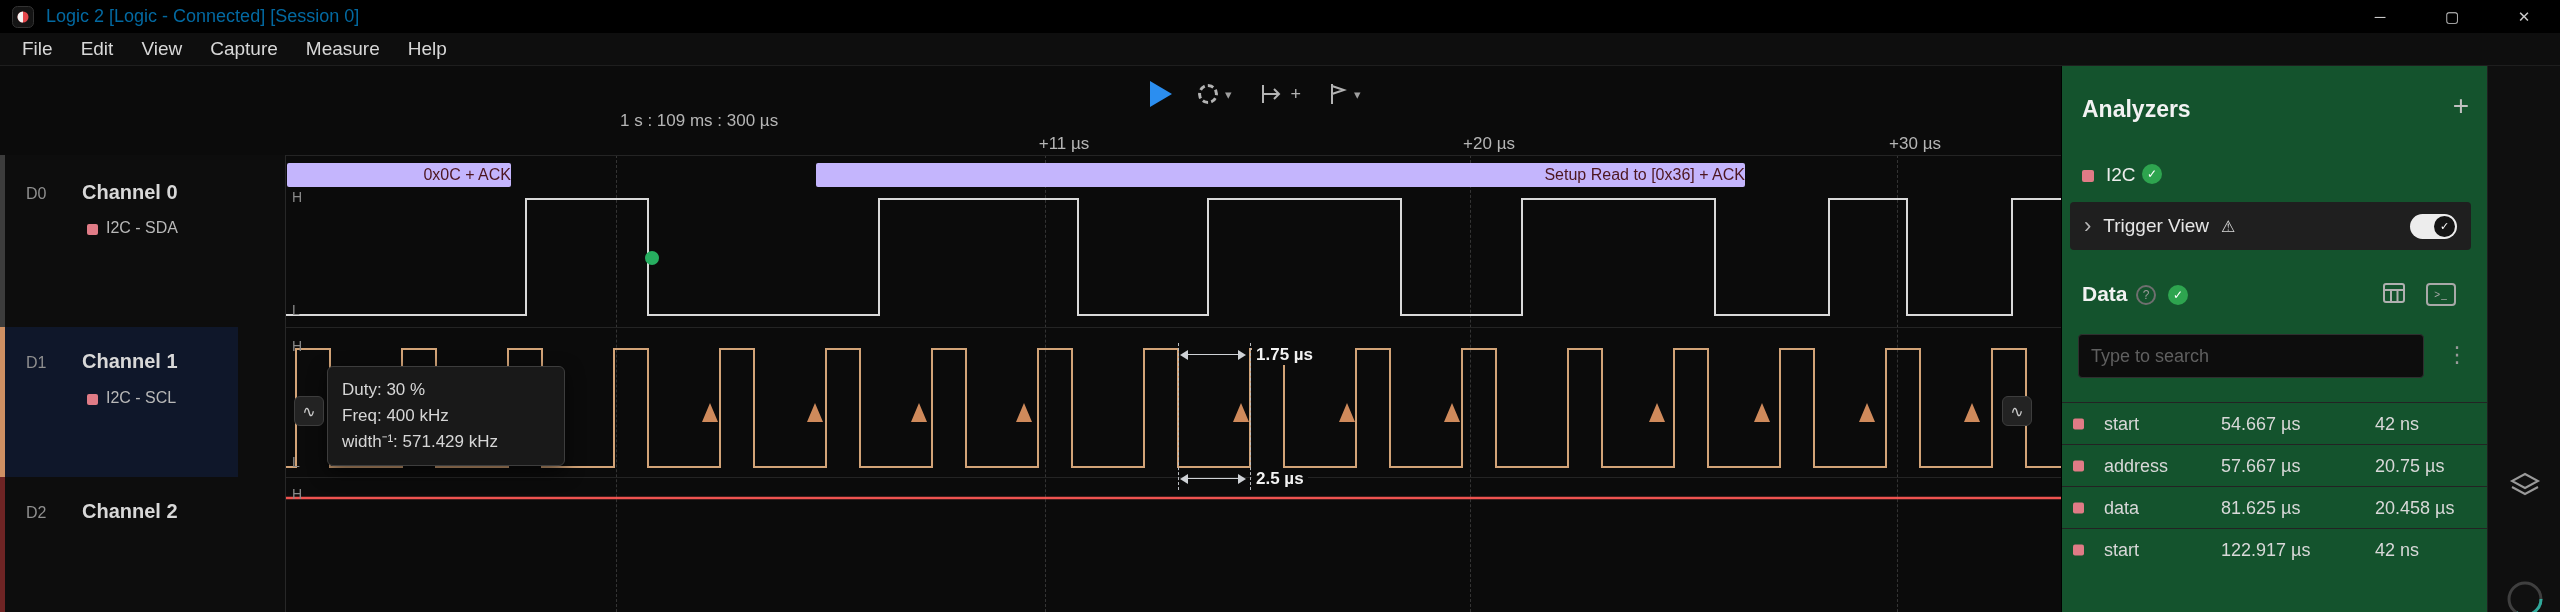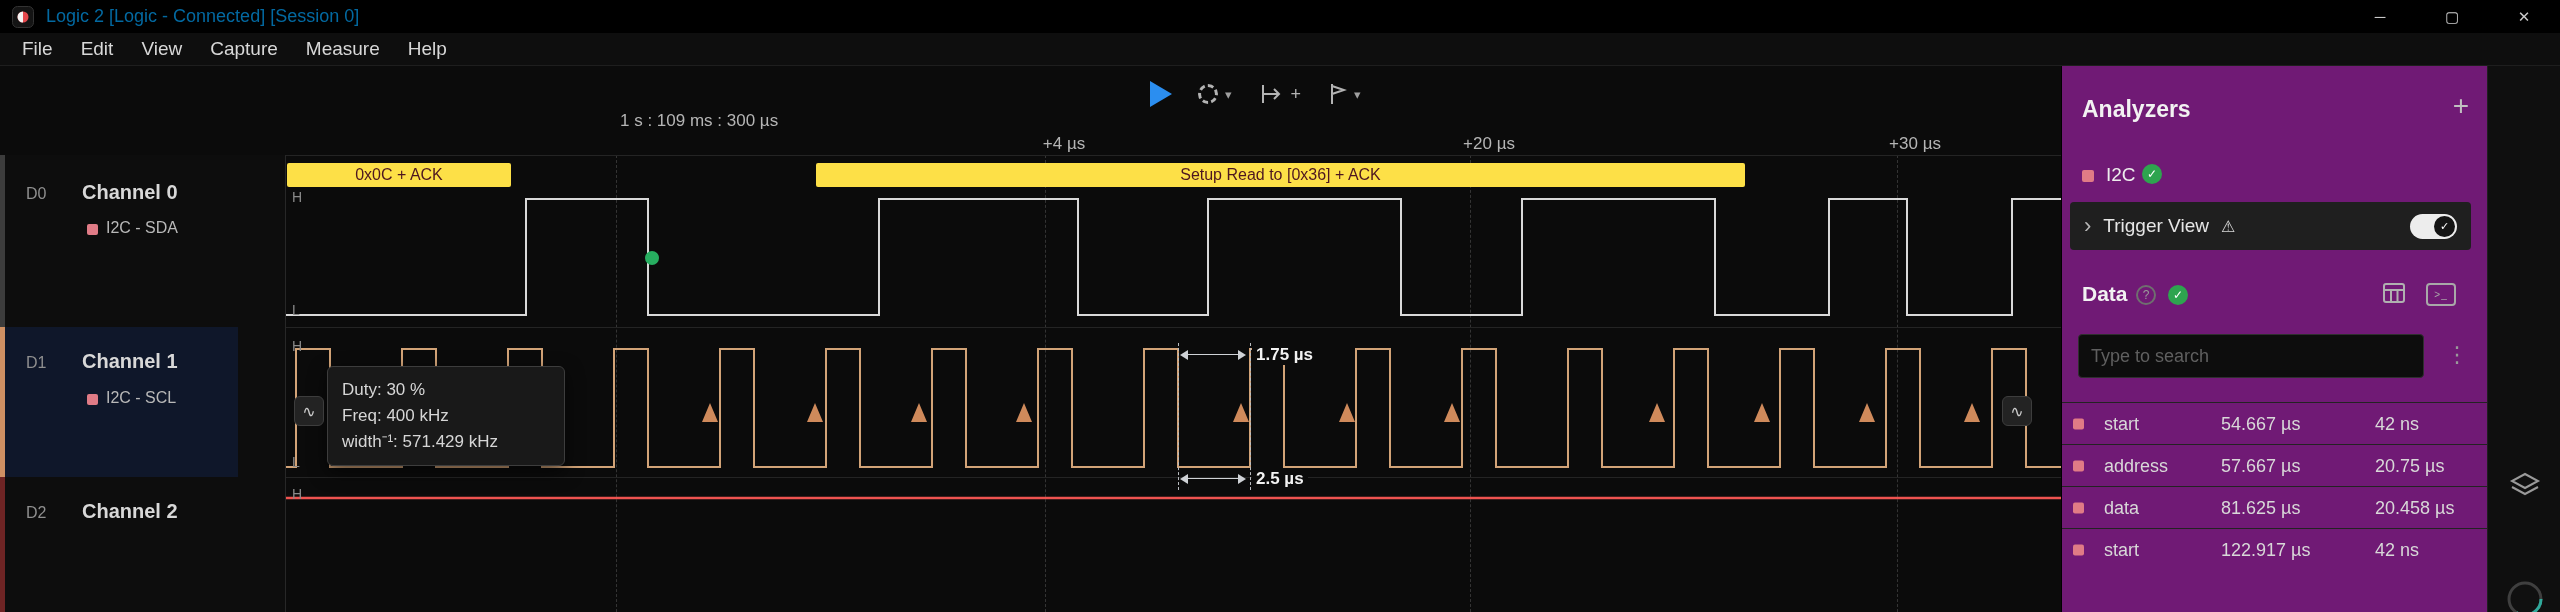--- a/index.html
+++ b/index.html
@@ -57,22 +57,22 @@
   .an-label { position:absolute; font-size:16px; color:#b9b9b9; }
 
   .wavesvg { position:absolute; left:286px; overflow:visible; }
   #svg-d0 { top:89px; } #svg-d1 { top:261px; } #svg-d2 { top:411px; }
   polyline { fill:none; stroke-width:2px; }
   #wave-d0 { stroke:#d9d9d9; }
   #wave-d1 { stroke:#d2a377; }
   #wave-d2 { stroke:#ef5350; stroke-width:2.5px; }
   #scl-markers { fill:#cf8a5b; }
 
-  .badge { position:absolute; top:97px; height:24px; line-height:24px; text-align:center;
-           font-size:16px; background:#fde047; color:#4d1620; border-radius:2px;
+  .badge { position:absolute; top:97px; height:24px; line-height:24px; text-align:right;
+           font-size:16px; background:#c4b5fd; color:#4d1620; border-radius:2px;
            overflow:hidden; white-space:nowrap; z-index:2; }
   #badge-0 { left:287px; width:224px; }
   #badge-1 { left:816px; width:929px; }
 
   #trigger-dot { position:absolute; left:645px; top:185px; width:14px; height:14px;
                  border-radius:50%; background:#27ae60; z-index:3; }
 
   .lvl { position:absolute; font-size:14px; color:#8a8a8a; z-index:2; }
   #hl-d0-h { left:292px; top:123px; } #hl-d0-l { left:292px; top:236px; }
   #hl-d1-h { left:292px; top:272px; } #hl-d1-l { left:292px; top:388px; }
@@ -99,21 +99,21 @@
     border-top:5px solid transparent; border-bottom:5px solid transparent; }
   .meas-hline::before { left:-2px; border-right:8px solid #cfd2d6; }
   .meas-hline::after { right:-2px; border-left:8px solid #cfd2d6; }
   .meas-label { position:absolute; font-size:17px; font-weight:bold; color:#f2f2f2; z-index:5;
                 background:#0b0b0b; padding:0 4px; white-space:nowrap; }
   #meas-top-label { left:1252px; top:279px; }
   #meas-bottom-label { left:1252px; top:403px; }
 
   
   #sidebar { position:absolute; left:2061px; top:66px; width:426px; height:546px;
-             background:#701a75; border-left:1px solid #000;text-decoration:underline; }
+             background:#14532d; border-left:1px solid #000;text-decoration:underline; }
   #sidebar-title { position:absolute; left:20px; top:30px; font-size:23px; font-weight:bold; color:#f2f2f2; }
   #add-analyzer { position:absolute; right:18px; top:24px; font-size:28px; color:#c0c0c0; }
   #analyzer-row { position:absolute; left:0; right:0; top:92px; height:36px; }
   #analyzer-square { position:absolute; left:20px; top:12px; width:12px; height:12px;
                      border-radius:2px; background:#e07b86; }
   #analyzer-name { position:absolute; left:44px; top:6px; font-size:19px; color:#ececec; }
   .check-circle { width:20px; height:20px; border-radius:50%; background:#2ea44f; color:#fff;
                   font-size:12px; display:flex; align-items:center; justify-content:center; }
   #analyzer-check { position:absolute; left:80px; top:6px; }
   #trigger-row { position:absolute; left:8px; right:16px; top:136px; height:48px; background:#1f1f1f;
@@ -201,21 +201,21 @@
       </div>
       <div class="tool">
         <svg width="20" height="24">
           <path d="M5,2 V22 M5,4 L17,8 L5,12" stroke="#b3b3b3" stroke-width="2" fill="none"></path>
         </svg>
         <span class="chev">▾</span>
       </div>
     </div>
 
     <span id="abs-time">1 s : 109 ms : 300 µs</span>
-    <span class="tick" id="tick-10">+4 µs</span>
+    <span class="tick" id="tick-10">+11 µs</span>
     <span class="tick" id="tick-20">+20 µs</span>
     <span class="tick" id="tick-30">+30 µs</span>
     <div class="gridline" id="grid-0"></div>
     <div class="gridline" id="grid-1"></div>
     <div class="gridline" id="grid-2"></div>
     <div class="gridline" id="grid-3"></div>
 
     <div class="row-divider" id="div-top"></div>
     <div class="row-divider" id="div-d0d1"></div>
     <div class="row-divider" id="div-d1d2"></div>

